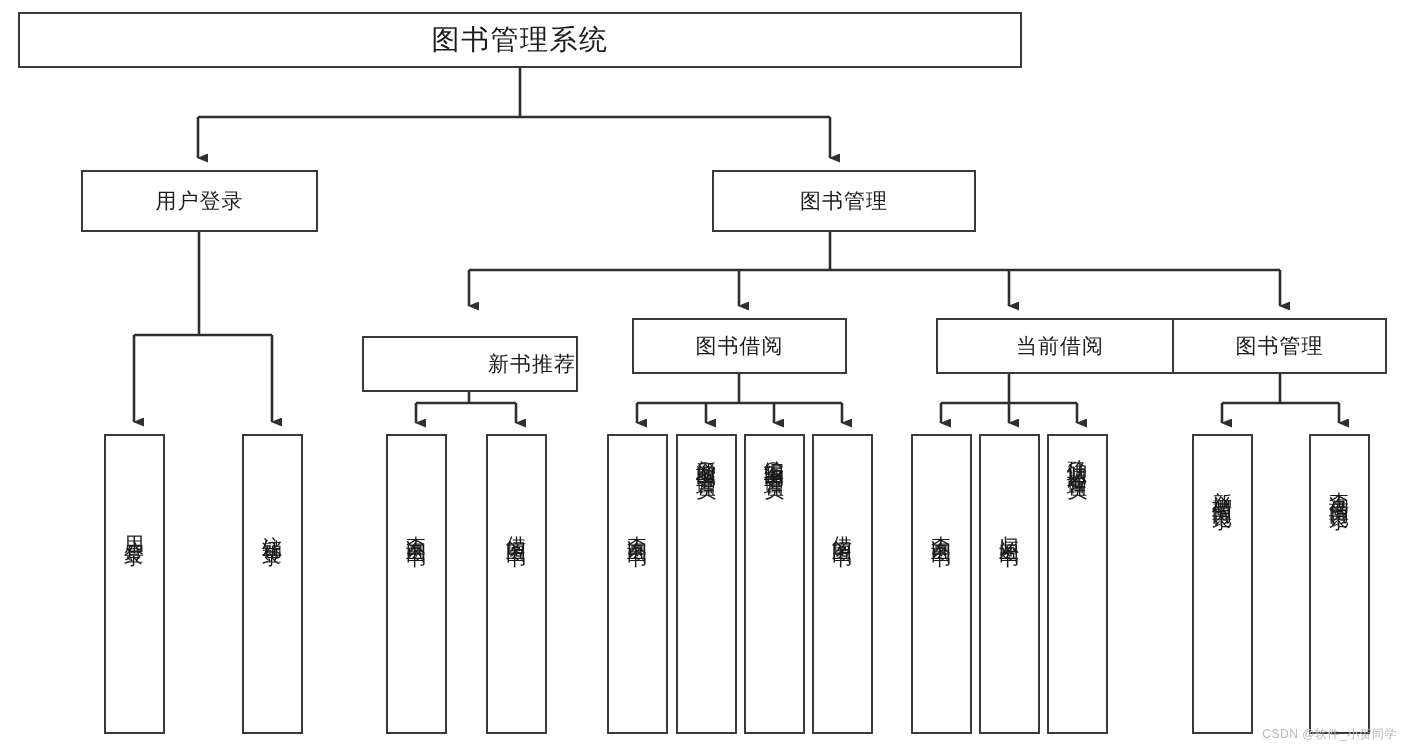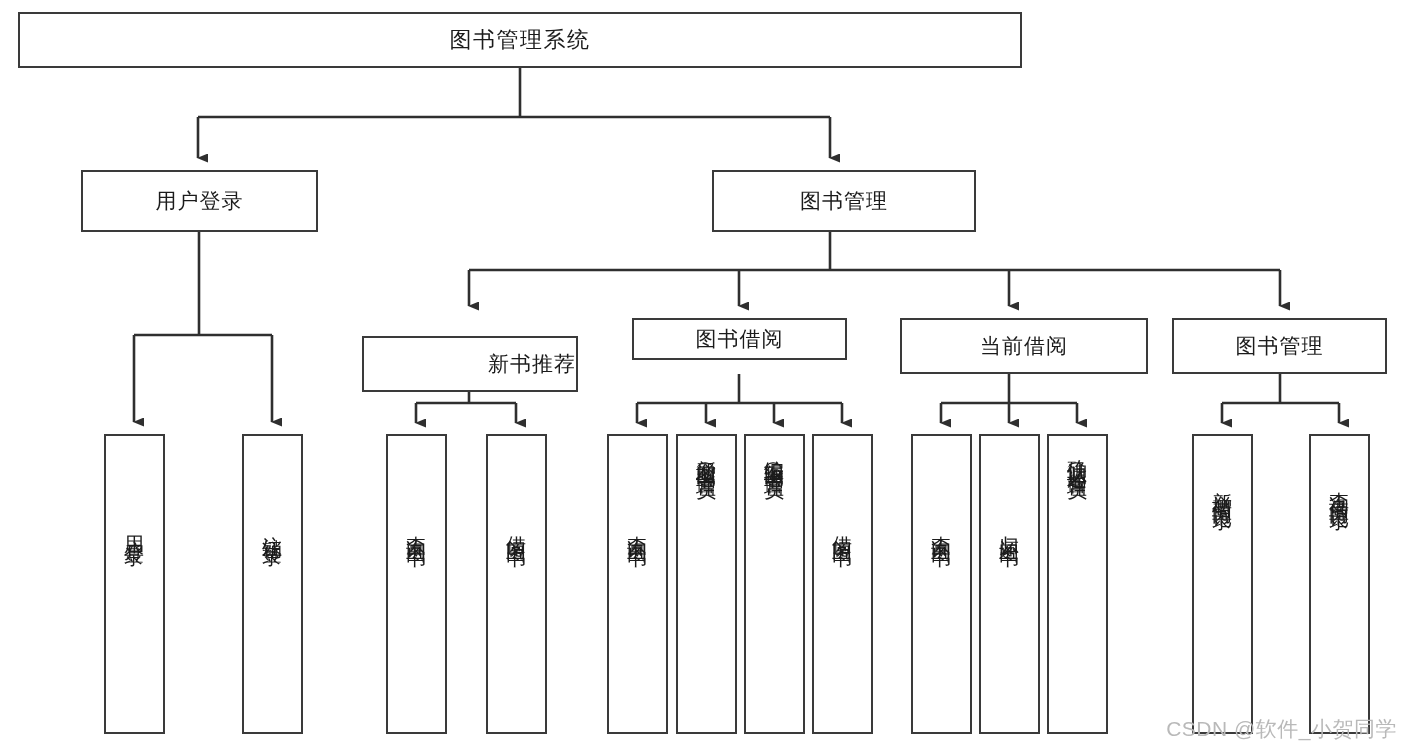--- a/index.html
+++ b/index.html
@@ -41,21 +41,21 @@
     color: #1b1b1b;
     line-height: 1.18;
     white-space: pre;
     text-align: center;
   }
   .h-node .node-label {
     font-size: 21px;
     letter-spacing: 1px;
   }
   .h-root .node-label {
-    font-size: 22px;
+    font-size: 28px;
     letter-spacing: 1.5px;
   }
   .v-node {
     align-items: flex-start;
     justify-content: center;
     padding-top: 6px;
   }
   .v-node .node-label {
     writing-mode: vertical-rl;
     text-orientation: upright;
@@ -73,21 +73,21 @@
   .v-node.v-mid .node-label {
     margin-top: 34px;
   }
   .v-node.v-long .node-label {
     margin-top: 2px;
   }
   #watermark {
     position: absolute;
     right: 8px;
     bottom: 4px;
-    font-size: 21px;
+    font-size: 12px;
     color: #b9b9b9;
     letter-spacing: 0.5px;
     z-index: 5;
     white-space: nowrap;
     text-align: right;
   }
 </style>
 </head>
 <body>
 
@@ -150,24 +150,24 @@
   <div class="node h-node" style="left:81px; top:170px; width:237px; height:62px;">
     <span class="node-label">用户登录</span>
   </div>
   <div class="node h-node" style="left:712px; top:170px; width:264px; height:62px;">
     <span class="node-label">图书管理</span>
   </div>
 
   <div class="node h-node" style="left:362px; top:336px; width:216px; height:56px;justify-content:flex-end;">
     <span class="node-label">新书推荐</span>
   </div>
-  <div class="node h-node" style="left:632px; top:318px; width:215px; height:42px;">
+  <div class="node h-node" style="left:632px; top:318px; width:215px; height:56px;">
     <span class="node-label">图书借阅</span>
   </div>
-  <div class="node h-node" style="left:900px; top:318px; width:248px; height:56px;">
+  <div class="node h-node" style="left:936px; top:318px; width:248px; height:56px;">
     <span class="node-label">当前借阅</span>
   </div>
   <div class="node h-node" style="left:1172px; top:318px; width:215px; height:56px;">
     <span class="node-label">图书管理</span>
   </div>
 
   <div class="node v-node v-short" style="left:104px; top:434px; width:61px; height:300px;">
     <span class="node-label">用户登录</span>
   </div>
   <div class="node v-node v-short" style="left:242px; top:434px; width:61px; height:300px;">

